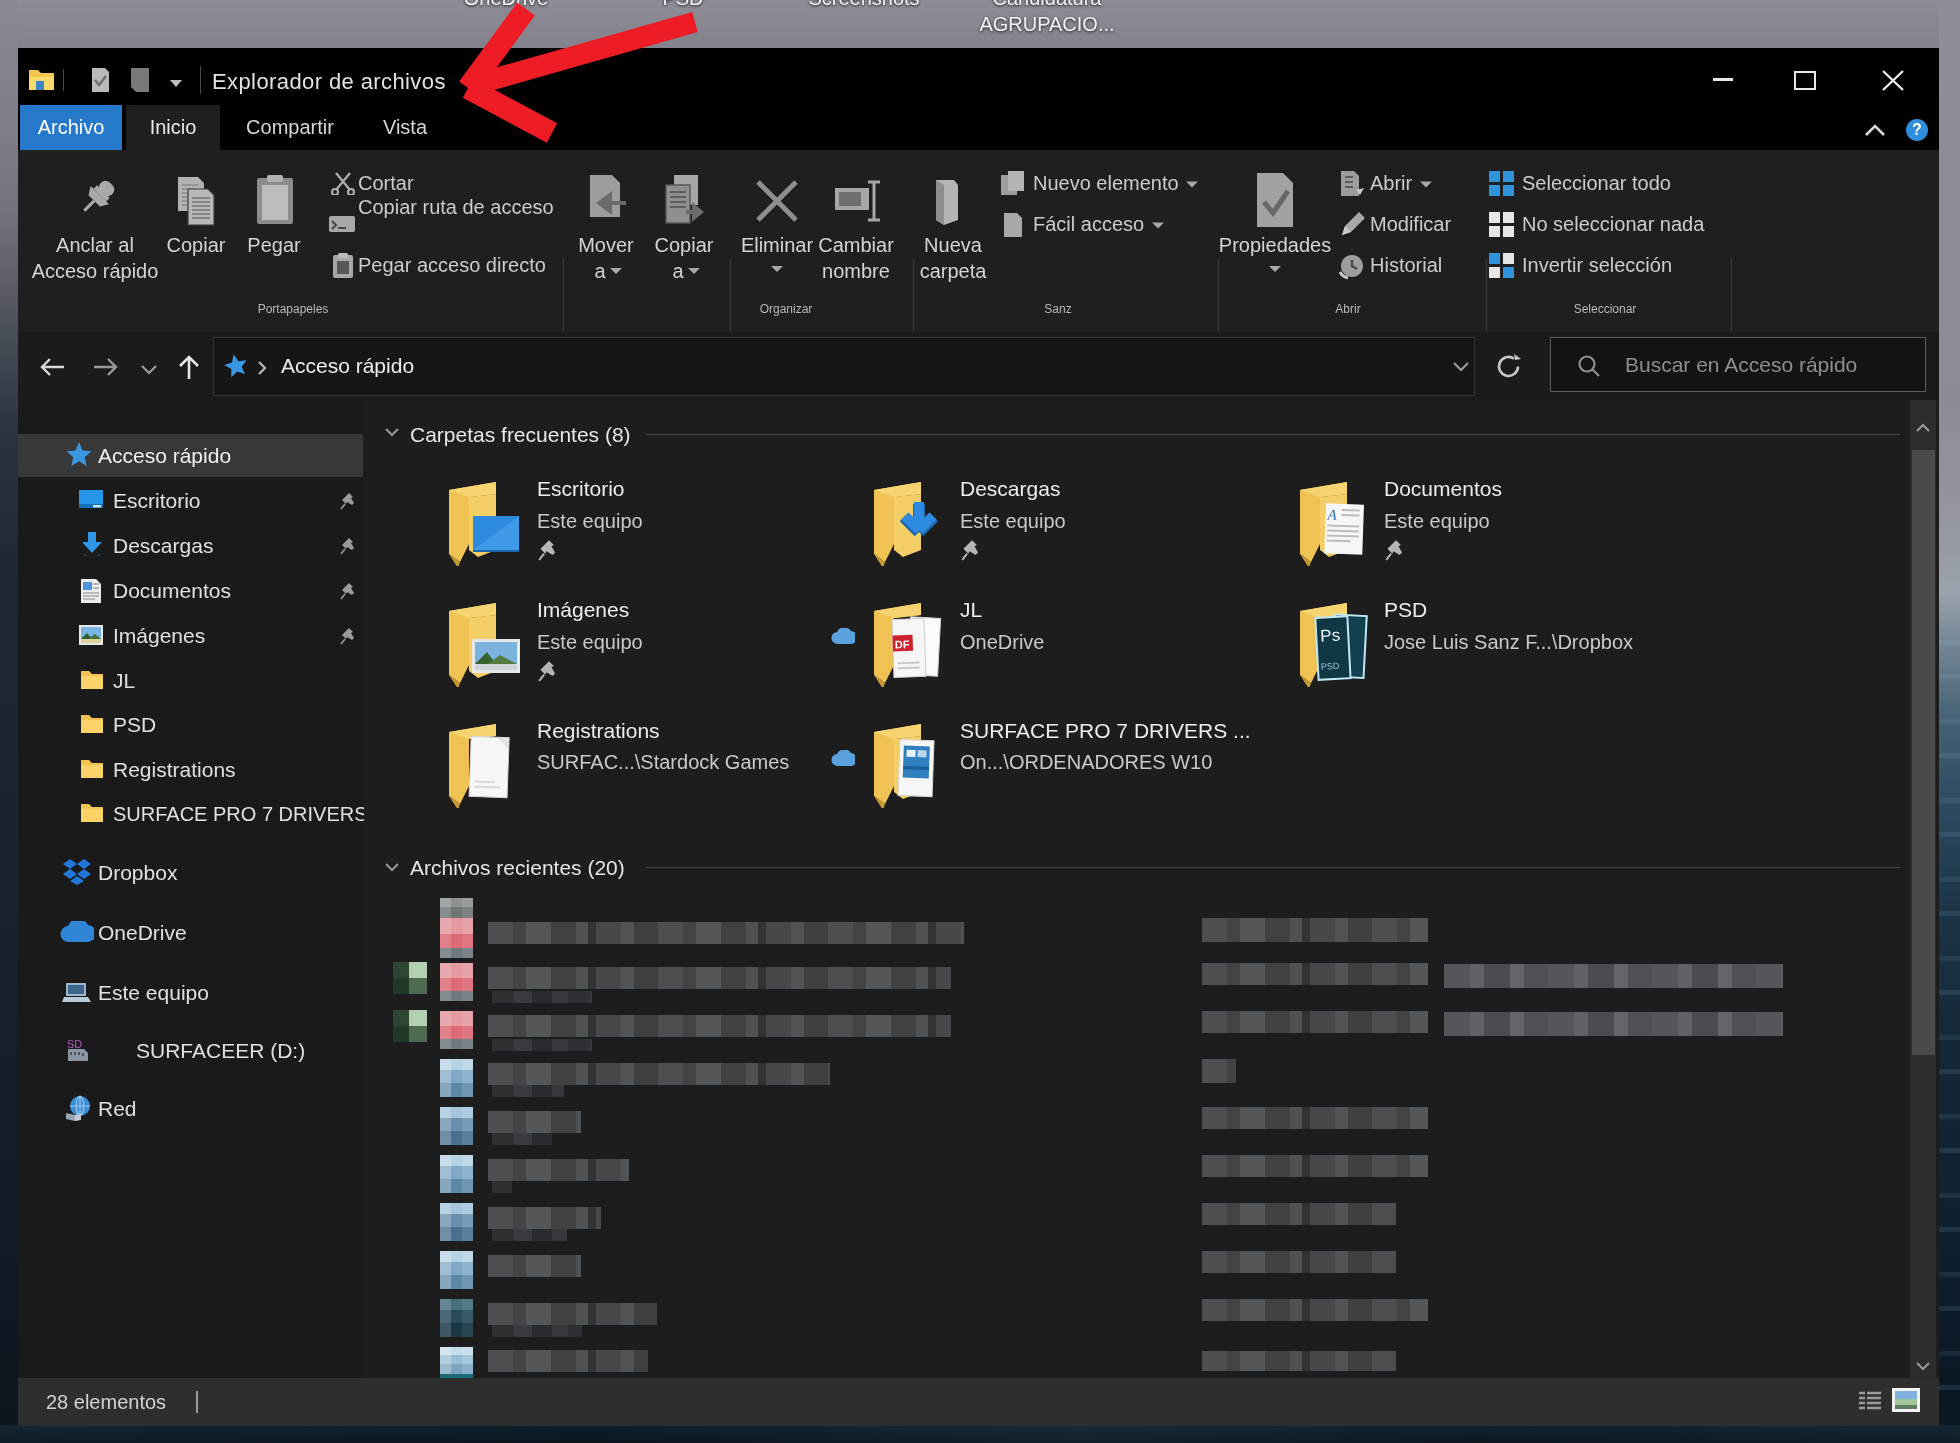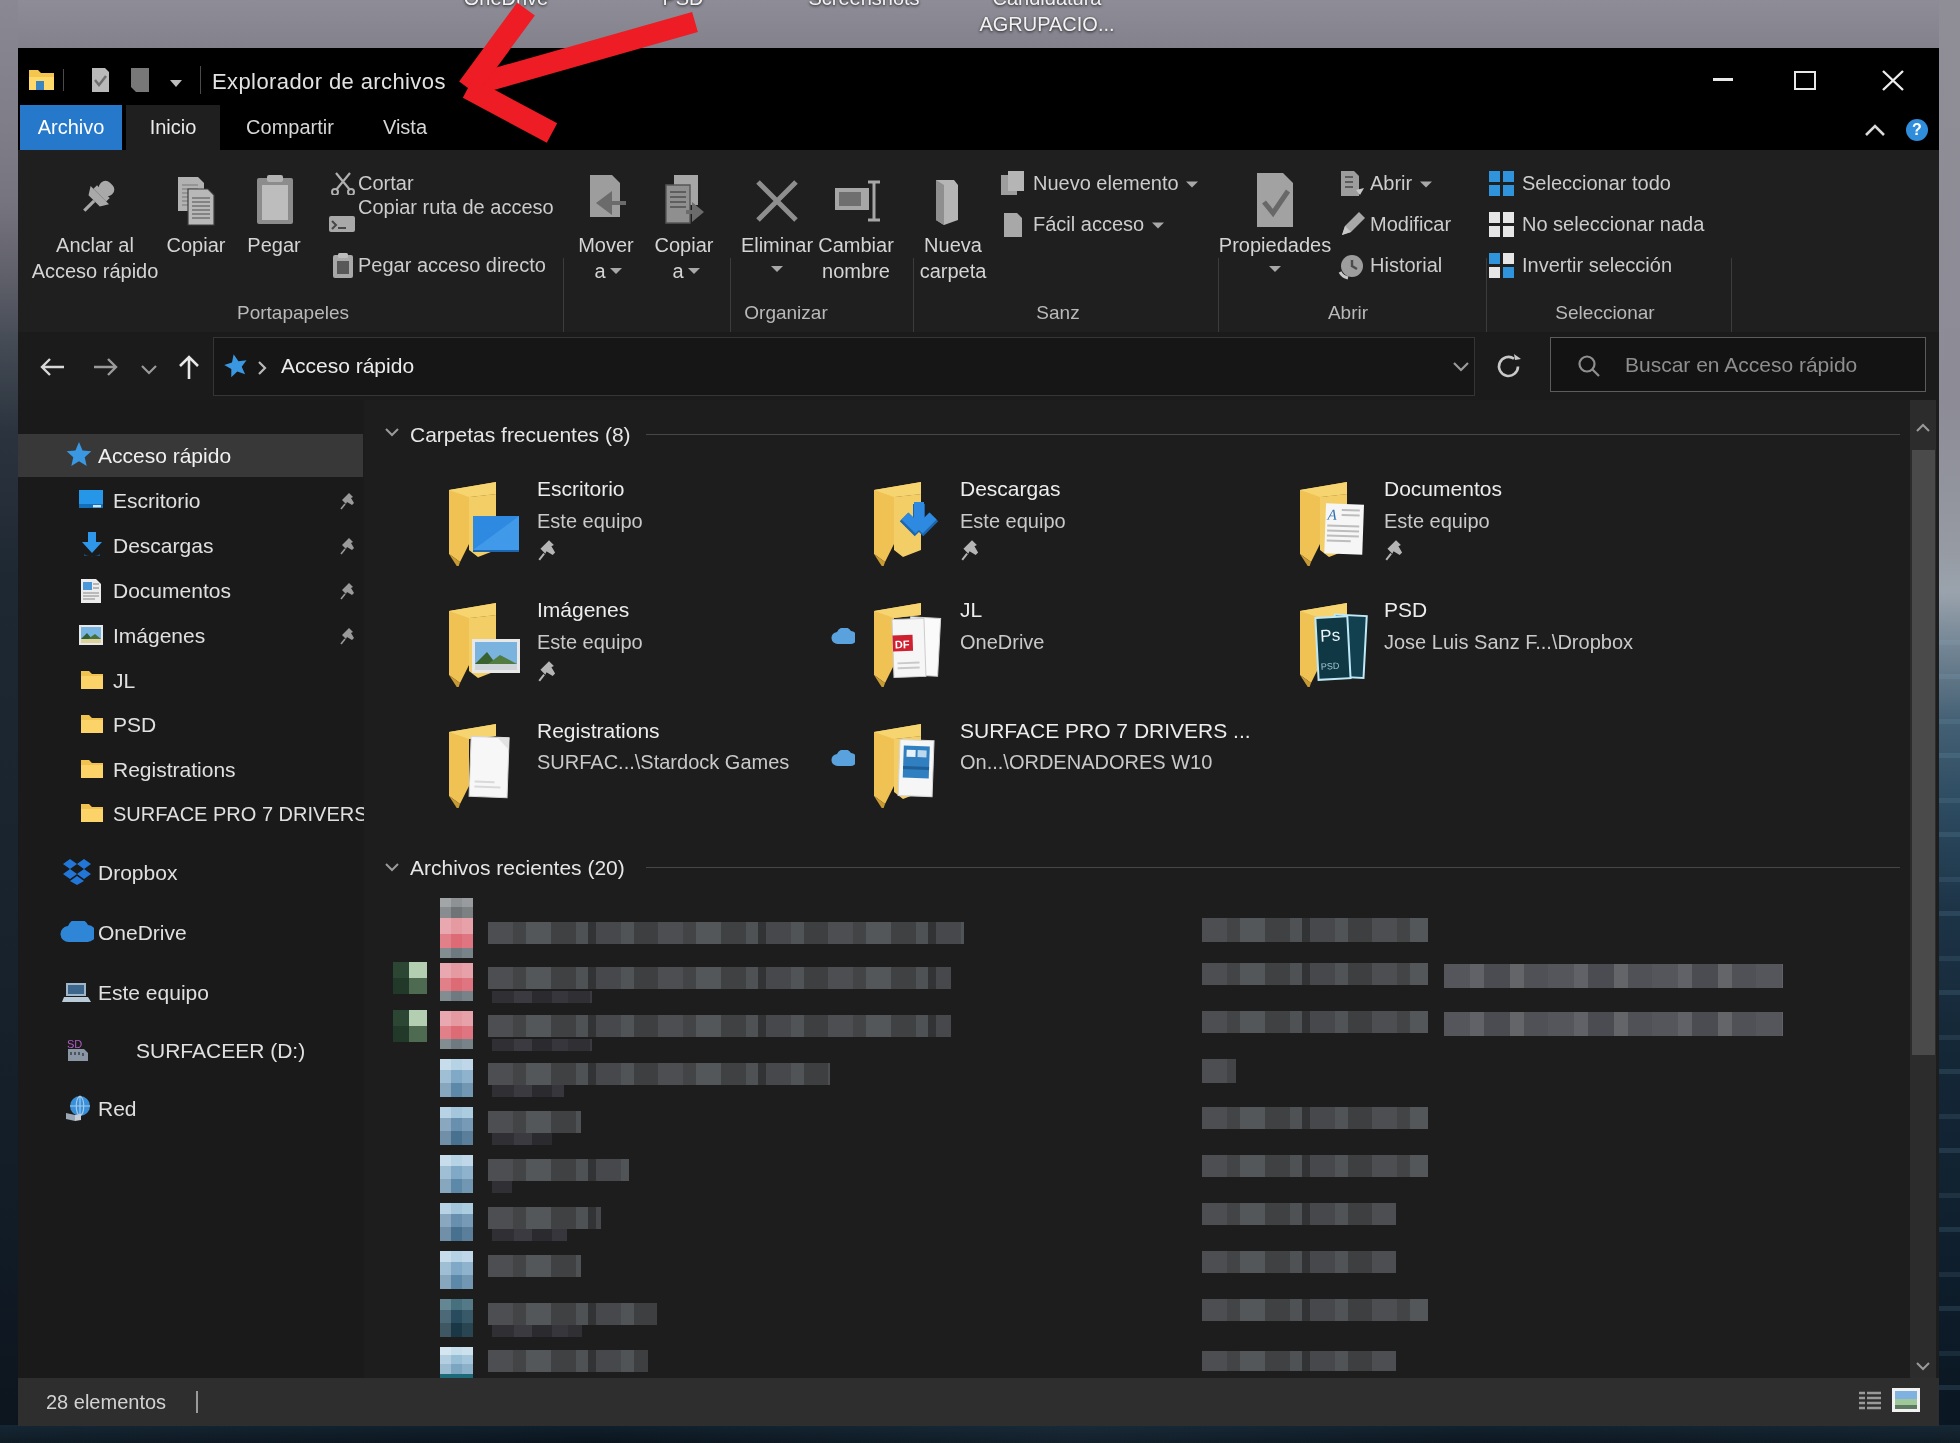--- a/index.html
+++ b/index.html
@@ -12,21 +12,21 @@
 #titlebar{position:absolute;left:0;top:0;width:1921px;height:57px;background:#000;}
 #tabrow{position:absolute;left:0;top:57px;width:1921px;height:45px;background:#000;}
 #ribbon{position:absolute;left:0;top:102px;width:1921px;height:182px;background:#1f1f1f;}
 #addr{position:absolute;left:0;top:284px;width:1921px;height:68px;background:#1b1b1b;}
 #main{position:absolute;left:0;top:352px;width:1921px;height:978px;background:#1b1b1b;}
 #sidebar{position:absolute;left:0;top:0;width:345px;height:978px;background:#1a1a1a;}
 #content{position:absolute;left:346px;top:0;width:1575px;height:978px;background:#1e1d1d;}
 #statusbar{position:absolute;left:0;top:1330px;width:1921px;height:48px;background:#2e2e2e;}
 .ttext{color:#e2e2e2;font-size:22px;letter-spacing:0.4px;}
 .tab{position:absolute;top:0;height:45px;line-height:45px;text-align:center;font-size:20px;color:#d6d6d6;}
-.rlbl{position:absolute;color:#b9b9b9;font-size:19px;transform:translateX(-50%);white-space:nowrap;}
+.rlbl{position:absolute;color:#b9b9b9;font-size:12px;transform:translateX(-50%);white-space:nowrap;}
 .rbig{position:absolute;color:#d4d4d4;font-size:20px;transform:translateX(-50%);white-space:nowrap;text-align:center;}
 .rsm{position:absolute;color:#cccccc;font-size:20px;white-space:nowrap;transform:translateY(-50%);}
 .rsep{position:absolute;width:1px;background:#3c3c3c;top:108px;height:146px;}
 .caret{display:inline-block;width:0;height:0;border-left:6px solid transparent;border-right:6px solid transparent;border-top:6px solid #a8a8a8;vertical-align:middle;margin-left:6px;}
 .caret2{position:absolute;width:0;height:0;border-left:6px solid transparent;border-right:6px solid transparent;border-top:6px solid #a8a8a8;}
 .sideitem{position:absolute;color:#e0e0e0;font-size:21px;white-space:nowrap;transform:translateY(-50%);}
 .tilename{position:absolute;color:#ededed;font-size:21px;white-space:nowrap;transform:translateY(-50%);}
 .tilesub{position:absolute;color:#c9c9c9;font-size:20px;white-space:nowrap;transform:translateY(-50%);}
 .sechead{position:absolute;color:#e6e6e6;font-size:21px;white-space:nowrap;transform:translateY(-50%);}
 .secrule{position:absolute;height:1px;background:#474747;}

